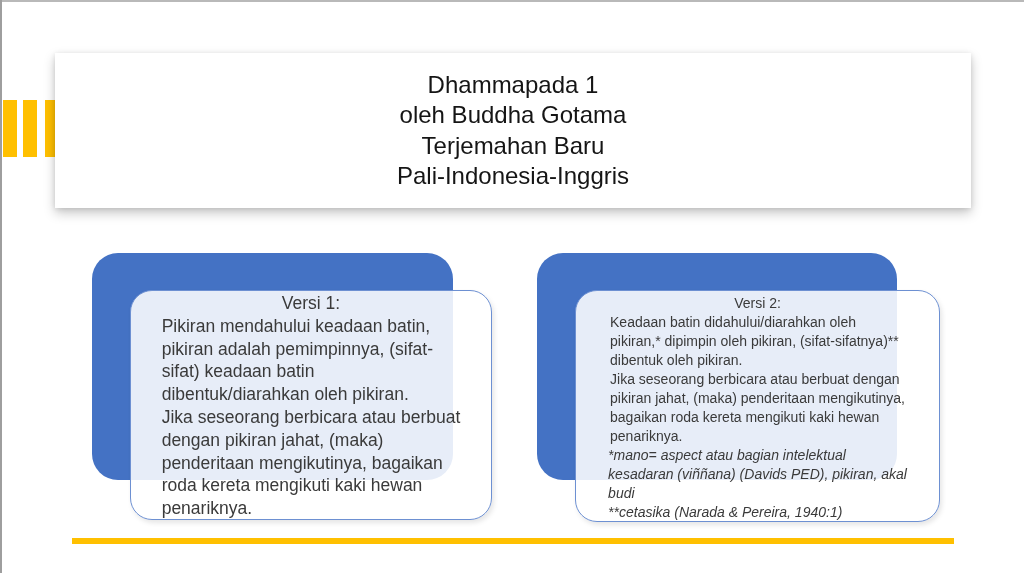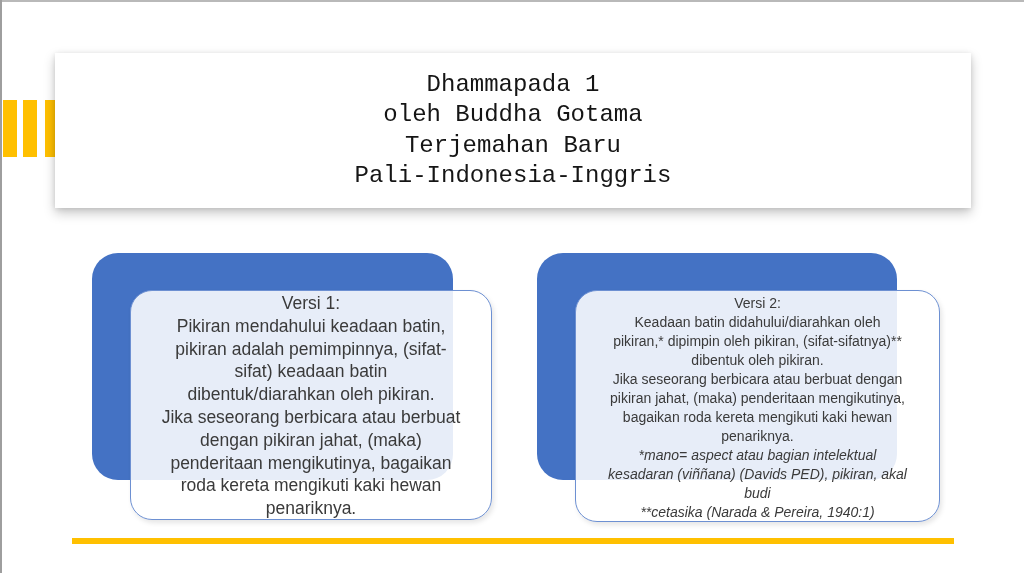--- a/index.html
+++ b/index.html
@@ -21,35 +21,35 @@
   .bar-1{left:3px;width:14px;}
   .bar-2{left:23px;width:14px;}
   .bar-3{left:45px;width:14px;}
 
   .title-card{
     position:absolute;left:55px;top:53px;width:916px;height:155px;background:#ffffff;
     box-shadow:0 5px 11px rgba(0,0,0,0.22),0 1px 5px rgba(0,0,0,0.10);
     display:flex;align-items:center;justify-content:center;z-index:3;
   }
   .title-text{
-    font-family:Liberation Mono, monospace;
+    font-family:Liberation Sans, sans-serif;
     font-size:24px;line-height:30.5px;color:var(--title-text);
     text-align:center;white-space:pre-line;
   }
 
   .blue-back{position:absolute;background:var(--blue);border-radius:26px;z-index:1;}
   .blue-left{left:92px;top:253px;width:361px;height:227px;}
   .blue-right{left:537px;top:253px;width:360px;height:227px;}
 
   .light-box{
     position:absolute;background:rgba(255,255,255,0.87);
     border:1.5px solid var(--light-border);border-radius:22px;
     box-shadow:2px 3px 5px rgba(0,0,0,0.10);
     z-index:2;display:flex;flex-direction:column;align-items:center;
-    box-sizing:border-box;color:var(--body-text);text-align:center;
+    box-sizing:border-box;color:var(--body-text);
   }
   .light-left{left:130px;top:290px;width:362px;height:230px;padding:1px 4px;}
   .light-right{left:575px;top:290px;width:365px;height:232px;padding:3px 16px;}
 
   .light-left .box-title,.light-left .box-body{font-size:17.5px;line-height:22.8px;}
   .light-right .box-title,.light-right .box-body,.light-right .box-footnote{font-size:14px;line-height:19px;}
   .box-body,.box-footnote{white-space:pre-line;}
   .box-footnote{font-style:italic;}
 
   .bottom-rule{position:absolute;left:72px;top:538px;width:882px;height:5.5px;background:var(--accent);}

